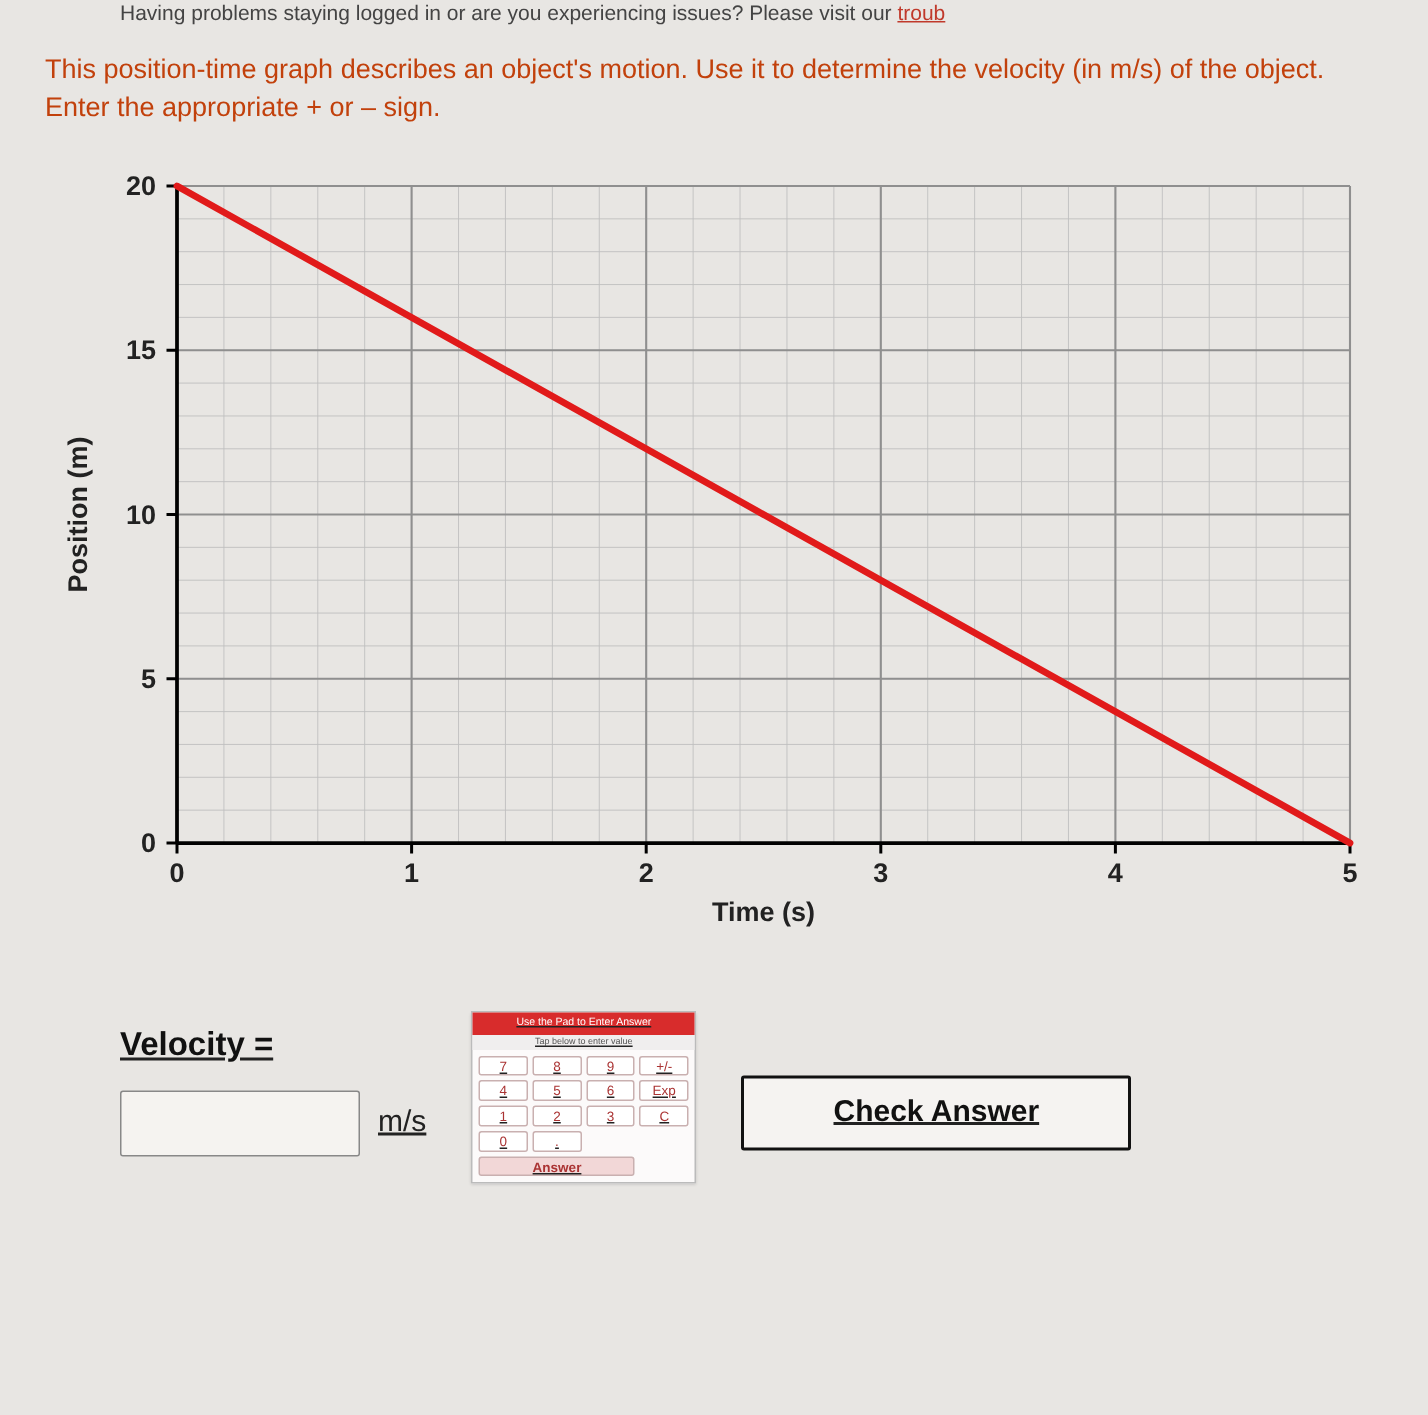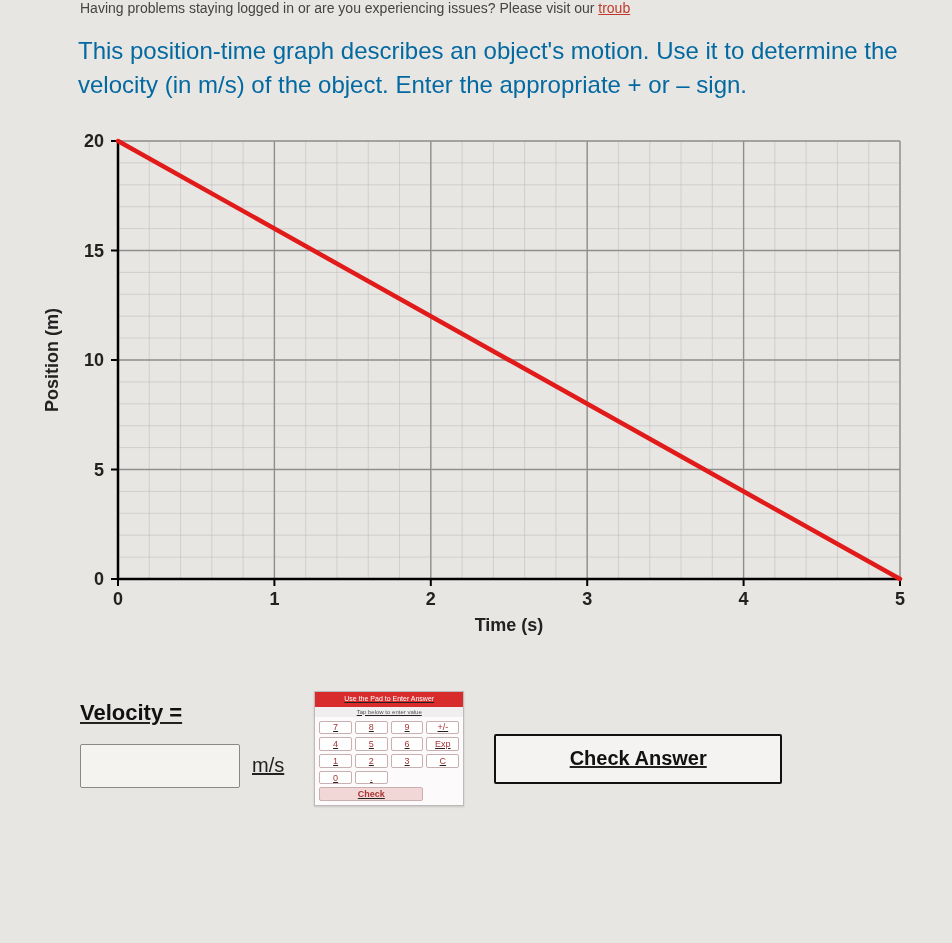--- a/index.html
+++ b/index.html
@@ -13,24 +13,23 @@
     position: relative;
   }
   .top-banner {
     padding: 0 10px 8px 80px;
     font-size: 14px;
     color: #444;
   }
   .top-banner a { color: #c0392b; text-decoration: underline; }
   .question-text {
     padding: 10px 30px 20px 30px;
-    font-size: 24px;
+    font-size: 18px;
     line-height: 1.4;
-    color: #0369a1;
-    margin-left: 48px;
+    color: #c2410c;
   }
   .chart-wrap {
     position: relative;
     width: 870px;
     height: 520px;
     margin-left: 40px;
   }
   .answer-row {
     display: flex;
     align-items: center;
@@ -99,21 +98,21 @@
     cursor: pointer;
     border-radius: 2px;
   }
   .key.enter {
     grid-column: span 3;
     background: #f2d7d7;
     color: #a33;
     font-weight: bold;
   }
   .check-btn {
-    width: 288px;
+    width: 260px;
     height: 50px;
     background: #f5f3f1;
     border: 2px solid #111;
     font-size: 20px;
     font-weight: bold;
     color: #111;
     cursor: pointer;
     margin-top: 30px;
     border-radius: 2px;
   }
@@ -240,18 +239,18 @@
         <div class="key">4</div>
         <div class="key">5</div>
         <div class="key">6</div>
         <div class="key">Exp</div>
         <div class="key">1</div>
         <div class="key">2</div>
         <div class="key">3</div>
         <div class="key">C</div>
         <div class="key">0</div>
         <div class="key">.</div>
-        <div class="key enter">Check</div>
+        <div class="key enter">Answer</div>
       </div>
   </div>
 
   <button class="check-btn">Check Answer</button>
 </div>
 
 </body></html>

